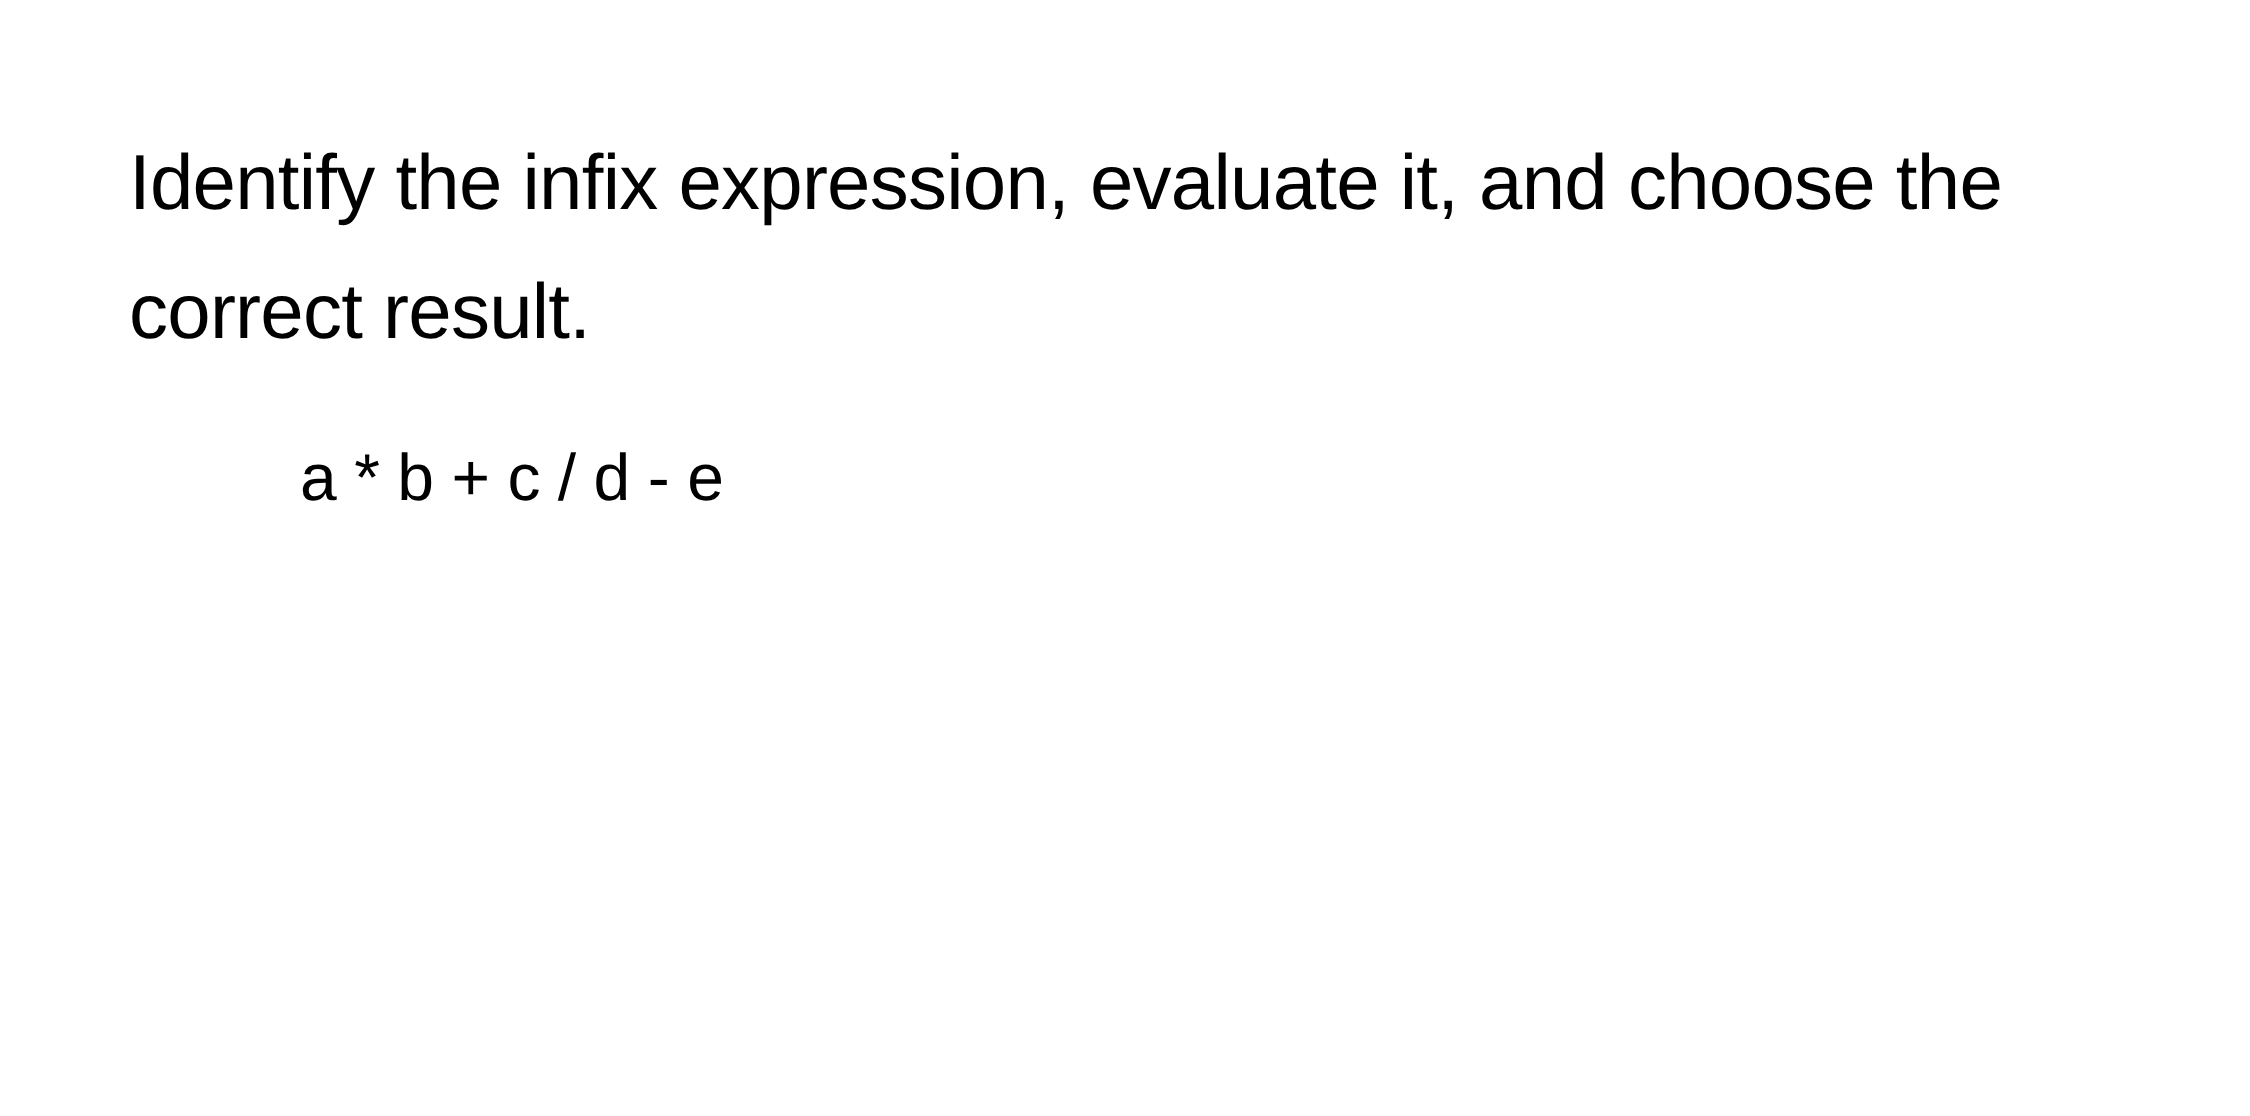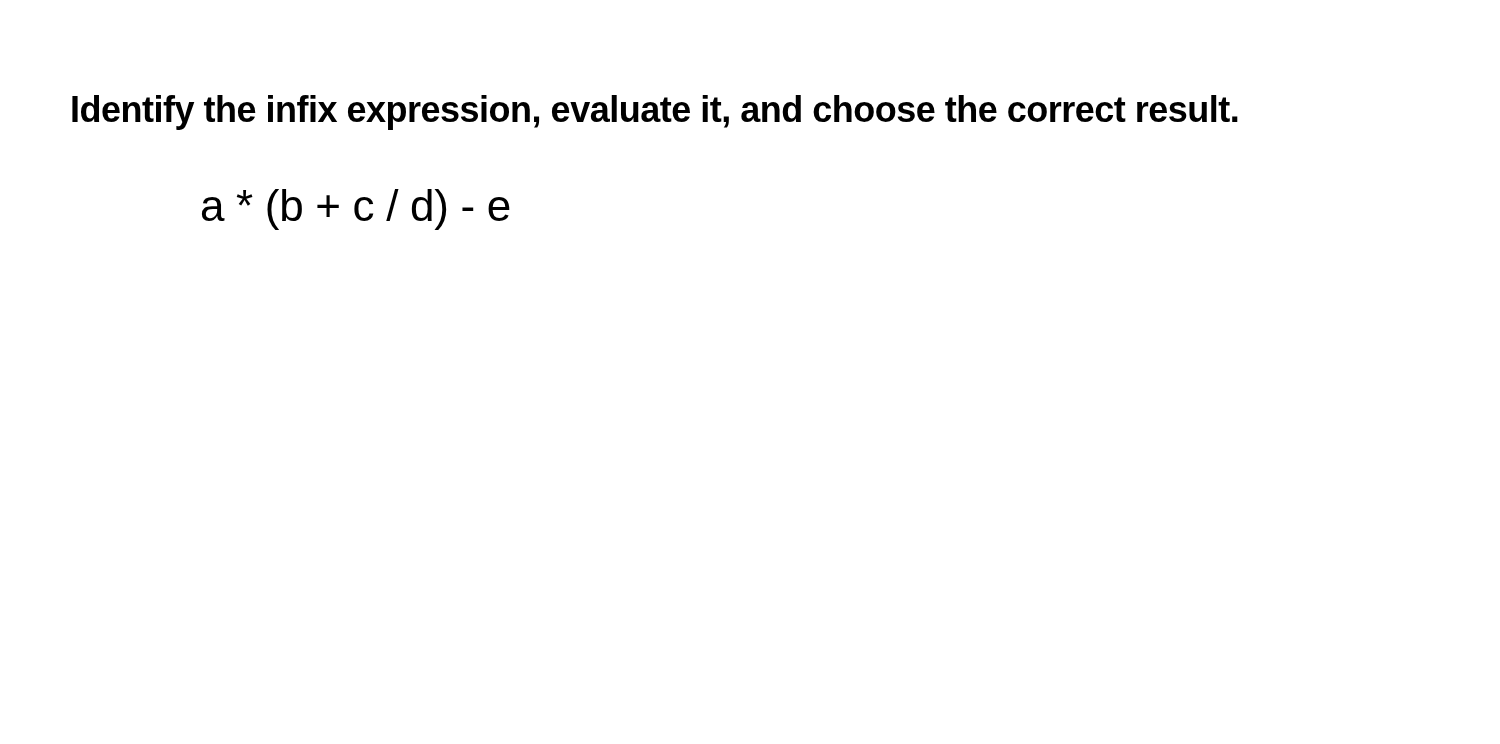--- a/index.html
+++ b/index.html
@@ -9,36 +9,37 @@
     }
     body {
       width: 1500px;
       height: 744px;
       background: #ffffff;
       font-family: -apple-system, BlinkMacSystemFont, "Segoe UI", Helvetica, Arial, sans-serif;
       color: #000000;
       padding: 80px 70px 0 70px;
     }
     .question-text {
-      font-size: 36px;
+      font-size: 52px;
       line-height: 1.65;
-      font-weight: 700;
+      font-weight: 400;
       letter-spacing: -0.5px;
+      margin-left: 16px;
     }
     .options {
       margin-top: 28px;
       margin-left: 130px;
     }
     .option {
       font-size: 44px;
       line-height: 1.78;
       font-weight: 400;
       letter-spacing: -0.3px;
     }
   </style>
 </head>
 <body>
 
 <div class="question-text">Identify the infix expression, evaluate it, and choose the correct result.</div>
 
 <div class="options">
-  <div class="option">a * (b + c / d) - e</div>
+  <div class="option">a * b + c / d - e</div>
 </div>
 
 </body></html>

